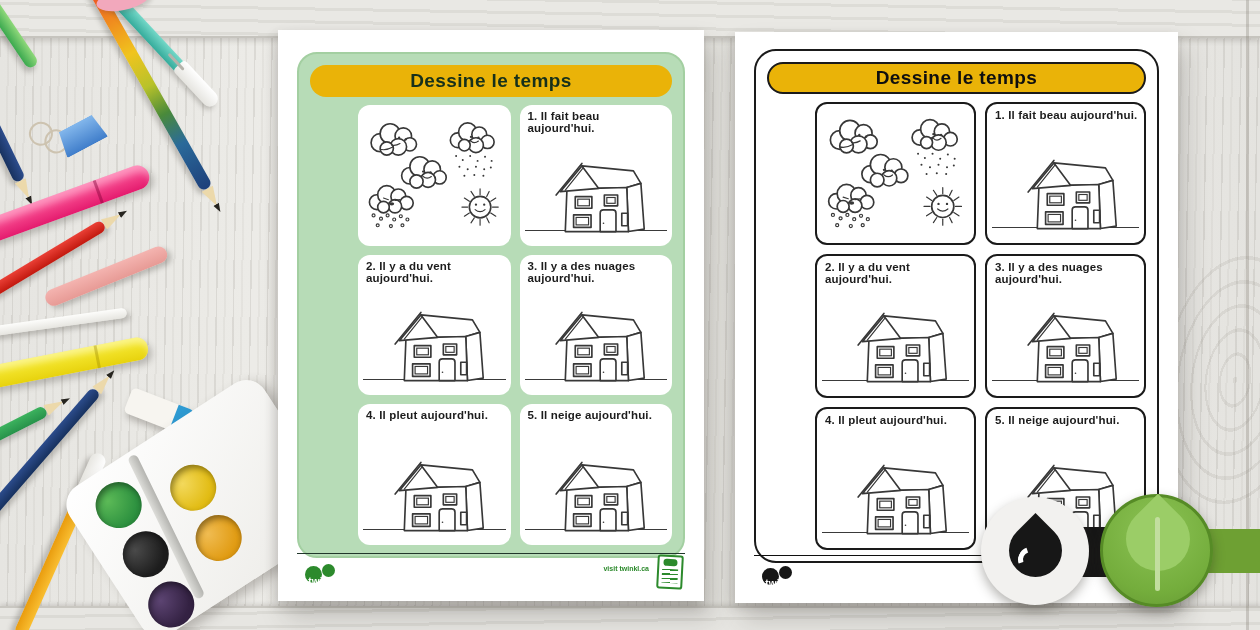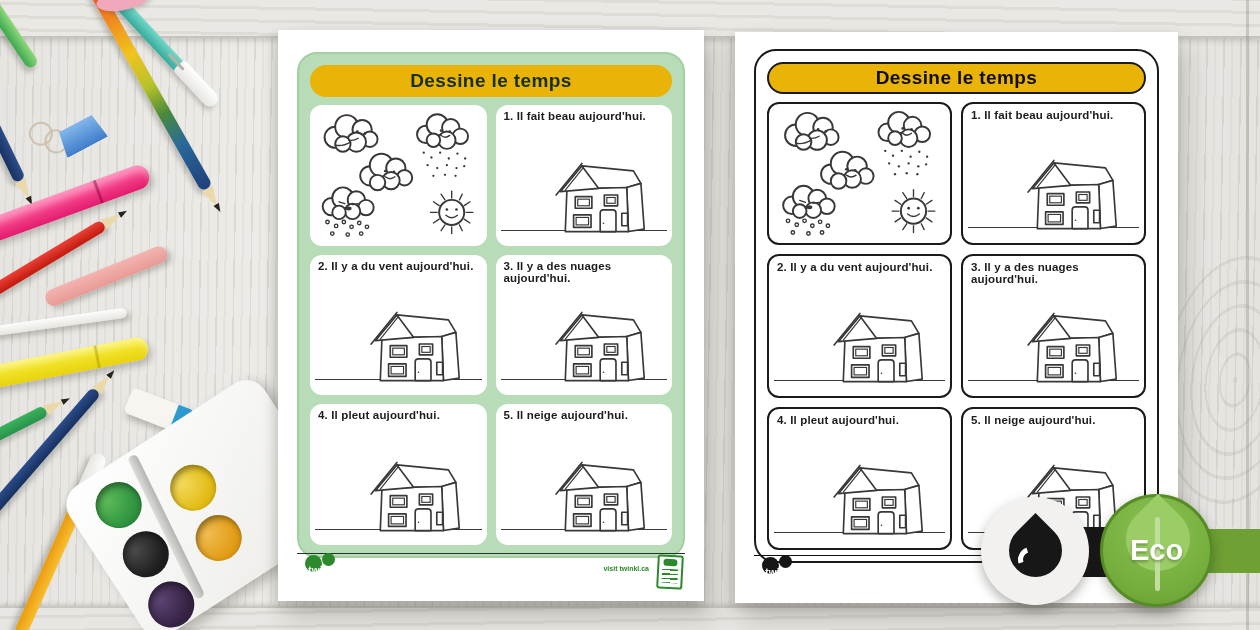--- a/index.html
+++ b/index.html
@@ -111,34 +111,34 @@
            border-radius:20px; display:flex; flex-direction:column; padding:11px; gap:8px; }
   #page-color .frame { background:#b7dcb7; border:2px solid #a3cfa1; }
   #page-bw    .frame { top:17px; height:514px; background:#fff; border:2.5px solid #1a1a1a; border-radius:22px; }
 
   .title-box { height:32px; flex:0 0 32px; background:#eab308; border-radius:16px;
            display:flex; align-items:center; justify-content:center;
            font-size:19px; font-weight:800; letter-spacing:.4px; }
   #page-color .title-box { color:#16301b; }
   #page-bw    .title-box { color:#0f0f0f; border:2.5px solid #1a1a1a; }
 
-  .grid { flex:1; display:grid; grid-template-columns:1fr 1fr; grid-template-rows:repeat(3,1fr); gap:9px; }
+  .grid { flex:1; display:grid; grid-template-columns:1fr 1fr; grid-template-rows:repeat(3,1fr); gap:9px;margin-left:48px; }
   .cell { position:relative; background:#fff; border-radius:12px; overflow:hidden; }
   #page-bw .cell { border:2px solid #1a1a1a; }
 
   .prompt { position:absolute; top:5px; left:8px; right:6px;
             font-size:11.5px; font-weight:700; color:#1c1c1c; letter-spacing:.15px; }
   .ground { position:absolute; left:5px; right:5px; bottom:15px; border-bottom:1.6px solid #3a3a3a; }
   .house-svg   { position:absolute; right:12px; bottom:9px; width:108px; height:84px; }
   .weather-svg { position:absolute; left:4px; top:4px; width:calc(100% - 8px); height:calc(100% - 8px); }
 
   .footer { position:absolute; left:19px; right:19px; bottom:8px; height:40px; }
   .sep { position:absolute; top:0; left:0; right:0; border-top:1.7px solid #20362a; }
   #page-bw .sep { border-top-color:#101010; }
-  .logo-twinkl { position:absolute; left:2px; top:9px; width:52px; height:24px; }
+  .logo-twinkl { position:absolute; left:2px; top:20px; width:52px; height:24px; }
   .logo-twinkl .cloud { position:relative; width:48px; height:18px; border-radius:10px; }
   .logo-twinkl .cloud::before { content:""; position:absolute; left:6px; top:-7px; width:17px; height:17px;
             border-radius:50%; background:inherit; }
   .logo-twinkl .cloud::after  { content:""; position:absolute; left:23px; top:-9px; width:13px; height:13px;
             border-radius:50%; background:inherit; }
   .logo-twinkl .txt { position:absolute; left:0; top:3px; width:48px; text-align:center;
             font-size:10px; font-weight:800; color:#fff; letter-spacing:.2px; z-index:1; }
   .logo-green .cloud { background:#2c8a2c; }
   .logo-black .cloud { background:#161616; }
   .visit { position:absolute; right:36px; top:12px; font-size:7px; font-weight:800; color:#2c8a2c; }
@@ -470,14 +470,13 @@
 
 <div class="bar-black"></div>
 <div class="bar-green"></div>
 <div class="badge badge-drop">
   <span class="drop"></span>
   <span class="shine"></span>
 </div>
 <div class="badge badge-eco">
   <span class="leaf"></span>
   <span class="stem"></span>
-  <span class="eco-text">Eco</span>
 </div>
 
 </body></html>

